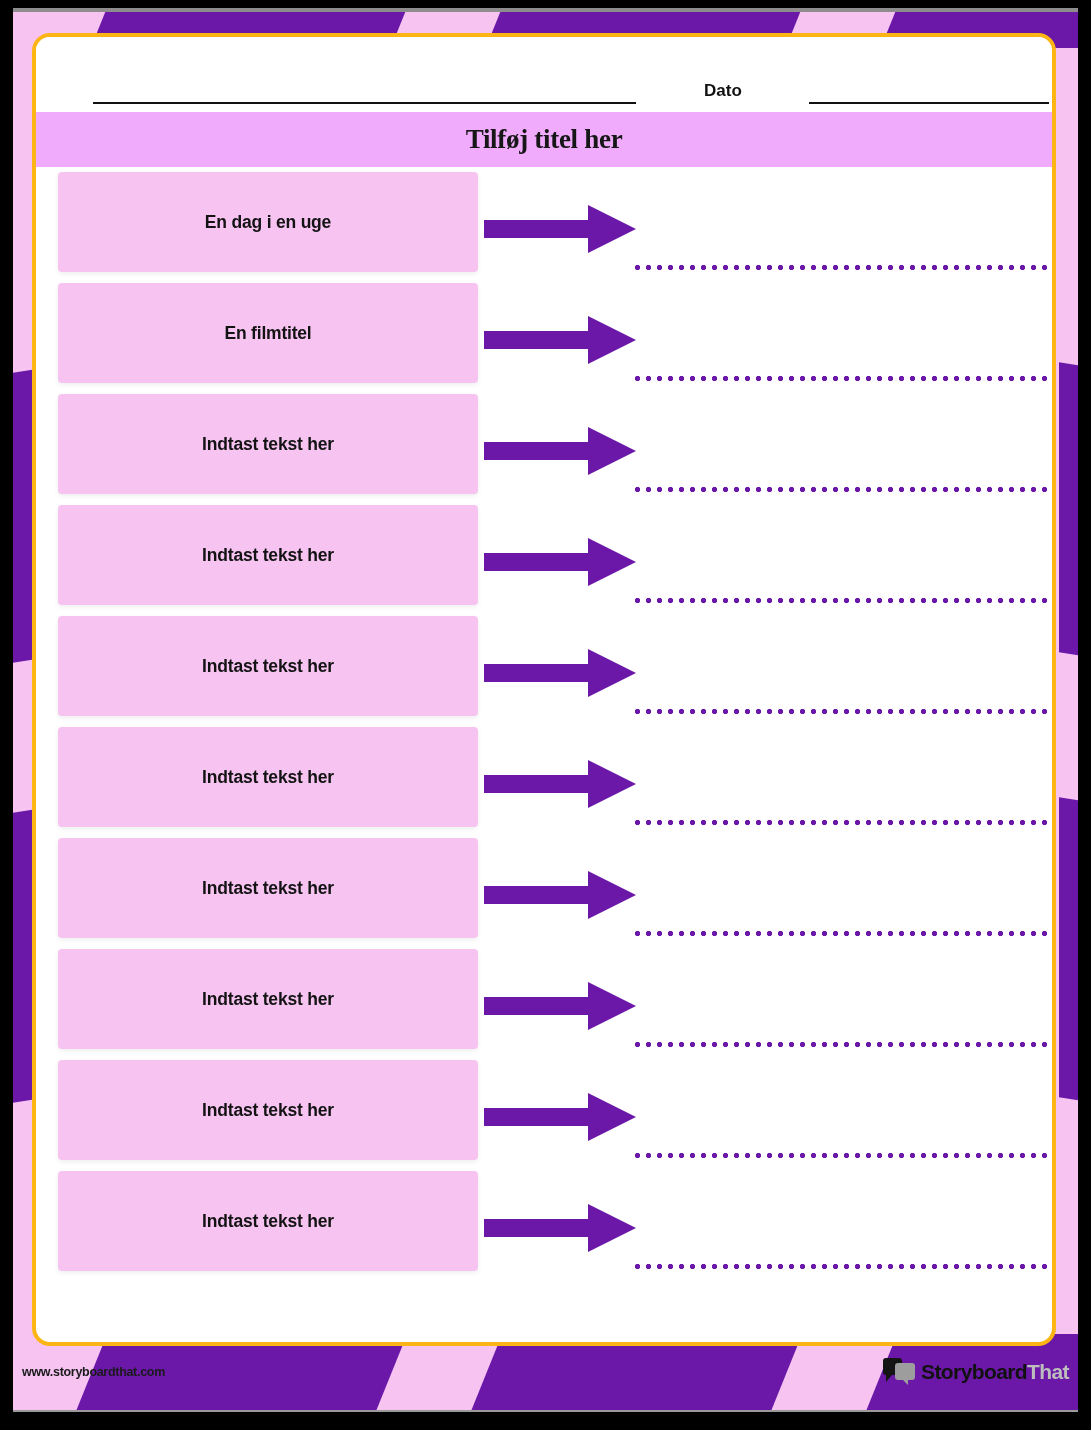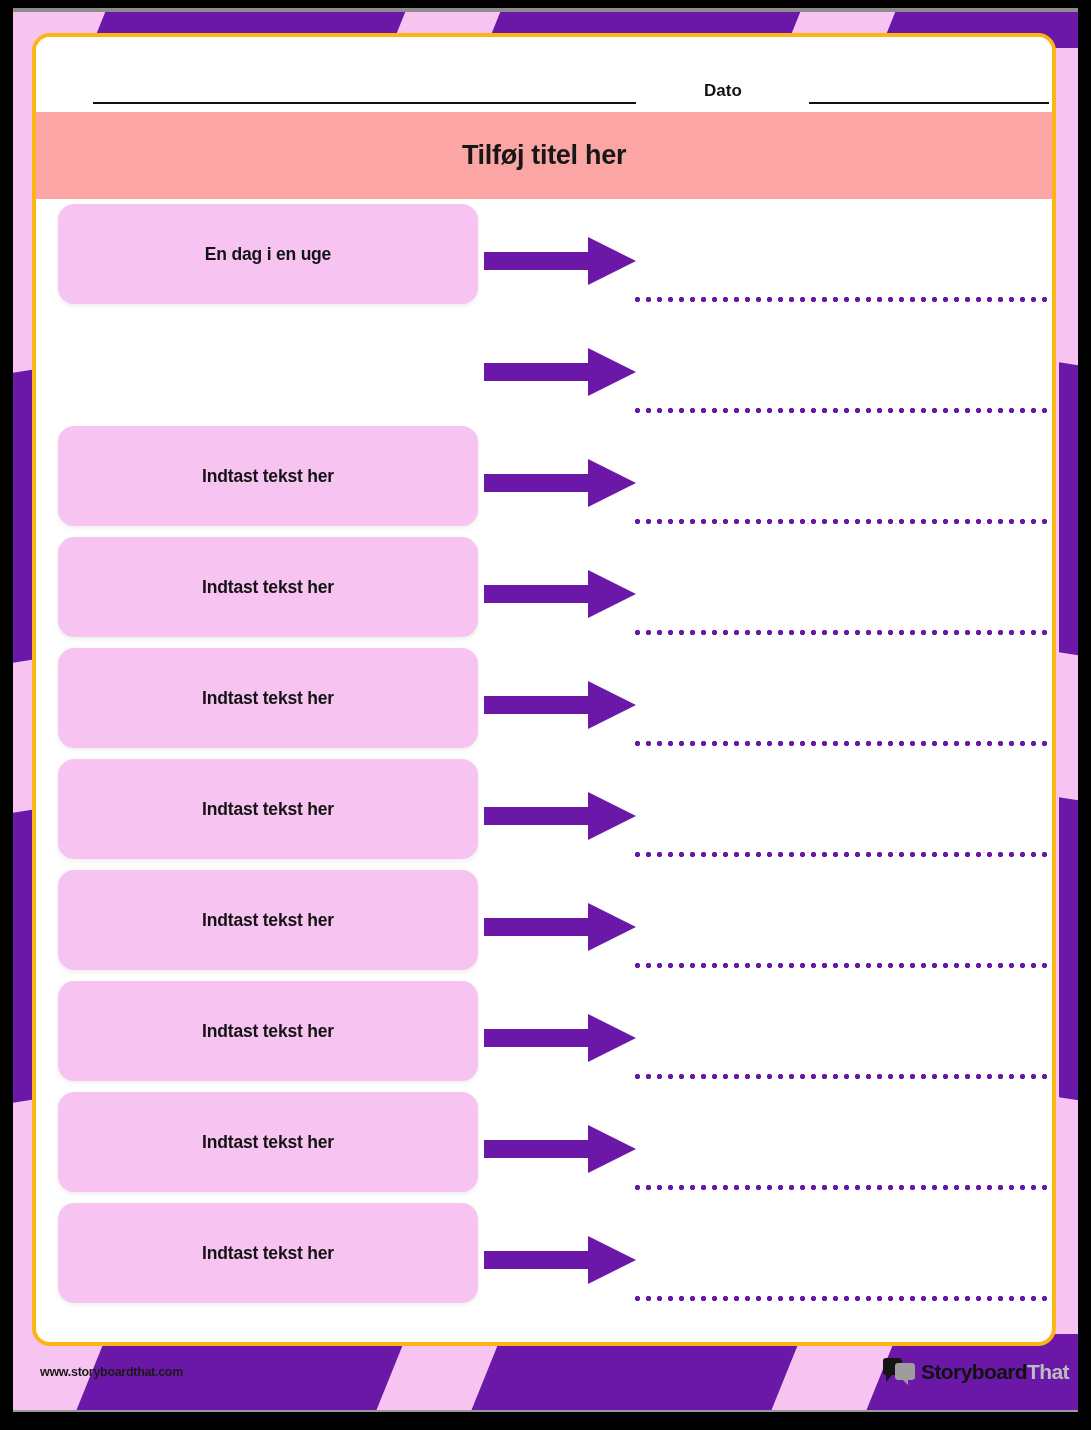--- a/index.html
+++ b/index.html
@@ -173,25 +173,26 @@
     left: 773px;
     top: 65px;
     width: 240px;
     height: 2px;
     background: #111;
   }
 
   
   .title-band {
     position: relative;
-    height: 87px;
-    background: #fca5a5;
+    height: 55px;
+    background: #f0abfc;
     display: flex;
     align-items: center;
     justify-content: center;
+    font-family: Liberation Serif, serif;
   }
   .title-text {
     font-size: 27px;
     font-weight: bold;
     color: #171717;
     letter-spacing: -0.3px;
   }
 
   
   .directions {
@@ -216,21 +217,21 @@
     position: relative;
     height: 111px;
   }
   .pink-box {
     position: absolute;
     left: 22px;
     top: 5px;
     width: 420px;
     height: 100px;
     background: #F7C4F2;
-    border-radius: 16px;
+    border-radius: 4px;
     display: flex;
     align-items: center;
     justify-content: center;
     box-shadow: 0 2px 5px rgba(0,0,0,0.07);
   }
   .pink-box-label {
     font-size: 17.5px;
     font-weight: bold;
     color: #131313;
     letter-spacing: -0.2px;
@@ -255,21 +256,21 @@
     height: 7px;
     background-image: radial-gradient(circle, #6B18A8 0, #6B18A8 2.6px, transparent 2.9px);
     background-size: 11px 7px;
     background-repeat: repeat-x;
     background-position: left center;
   }
 
   
   .footer-url {
     position: absolute;
-    left: 40px;
+    left: 22px;
     top: 1365px;
     font-size: 12.5px;
     font-weight: bold;
     color: #1a1a1a;
     z-index: 20;
     letter-spacing: -0.3px;
   }
   .logo {
     position: absolute;
     right: 22px;
@@ -341,20 +342,23 @@
             <div class="pink-box-label">En dag i en uge</div>
           </div>
           <div class="arrow">
             <svg width="152" height="48" viewBox="0 0 152 48" xmlns="http://www.w3.org/2000/svg">
               <path d="M0 15 H104 V0 L152 24 L104 48 V33 H0 Z" fill="#6B18A8"></path>
             </svg>
           </div>
           <div class="dots"></div>
         </div>
         <div class="row">
+          <div class="pink-box">
+            <div class="pink-box-label">En filmtitel</div>
+          </div>
           <div class="arrow">
             <svg width="152" height="48" viewBox="0 0 152 48" xmlns="http://www.w3.org/2000/svg">
               <path d="M0 15 H104 V0 L152 24 L104 48 V33 H0 Z" fill="#6B18A8"></path>
             </svg>
           </div>
           <div class="dots"></div>
         </div>
         <div class="row">
           <div class="pink-box">
             <div class="pink-box-label">Indtast tekst her</div>

